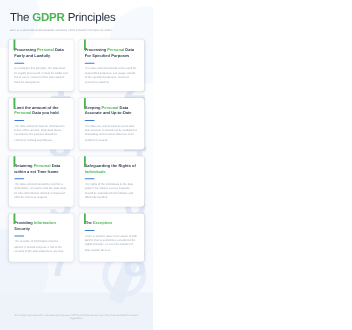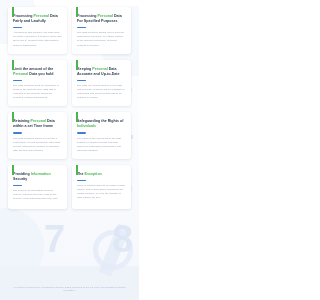--- a/index.html
+++ b/index.html
@@ -218,20 +218,24 @@
     <div class="watermark" style="left:44px;  top:60px;">1</div>
     <div class="watermark" style="left:112px; top:60px;">2</div>
     <div class="watermark" style="left:44px;  top:112px;">3</div>
     <div class="watermark" style="left:112px; top:112px;">4</div>
     <div class="watermark" style="left:44px;  top:166px;">5</div>
     <div class="watermark" style="left:112px; top:166px;">6</div>
     <div class="watermark" style="left:44px;  top:220px;">7</div>
     <div class="watermark" style="left:112px; top:220px;">8</div>
   </div>
 
+  <div class="header">
+    <h1 class="title"><span>The </span><span class="accent">GDPR</span><span> Principles</span></h1>
+    <p class="subtitle">Here is a short and understandable summary of the 8 GDPR Principles by Aimro.</p>
+  </div>
 
   <div class="grid">
 
     <div class="card">
       <div class="bracket"></div>
       <h2 class="card-title"><span>Processing </span><span class="hl">Personal</span><span> Data Fairly and Lawfully</span></h2>
       <div class="rule"></div>
       <p class="card-body">According to this principle, the data must be legally processed. It must be lawful and fair to use it, consent of the data subject must be transparent.</p>
     </div>
 

